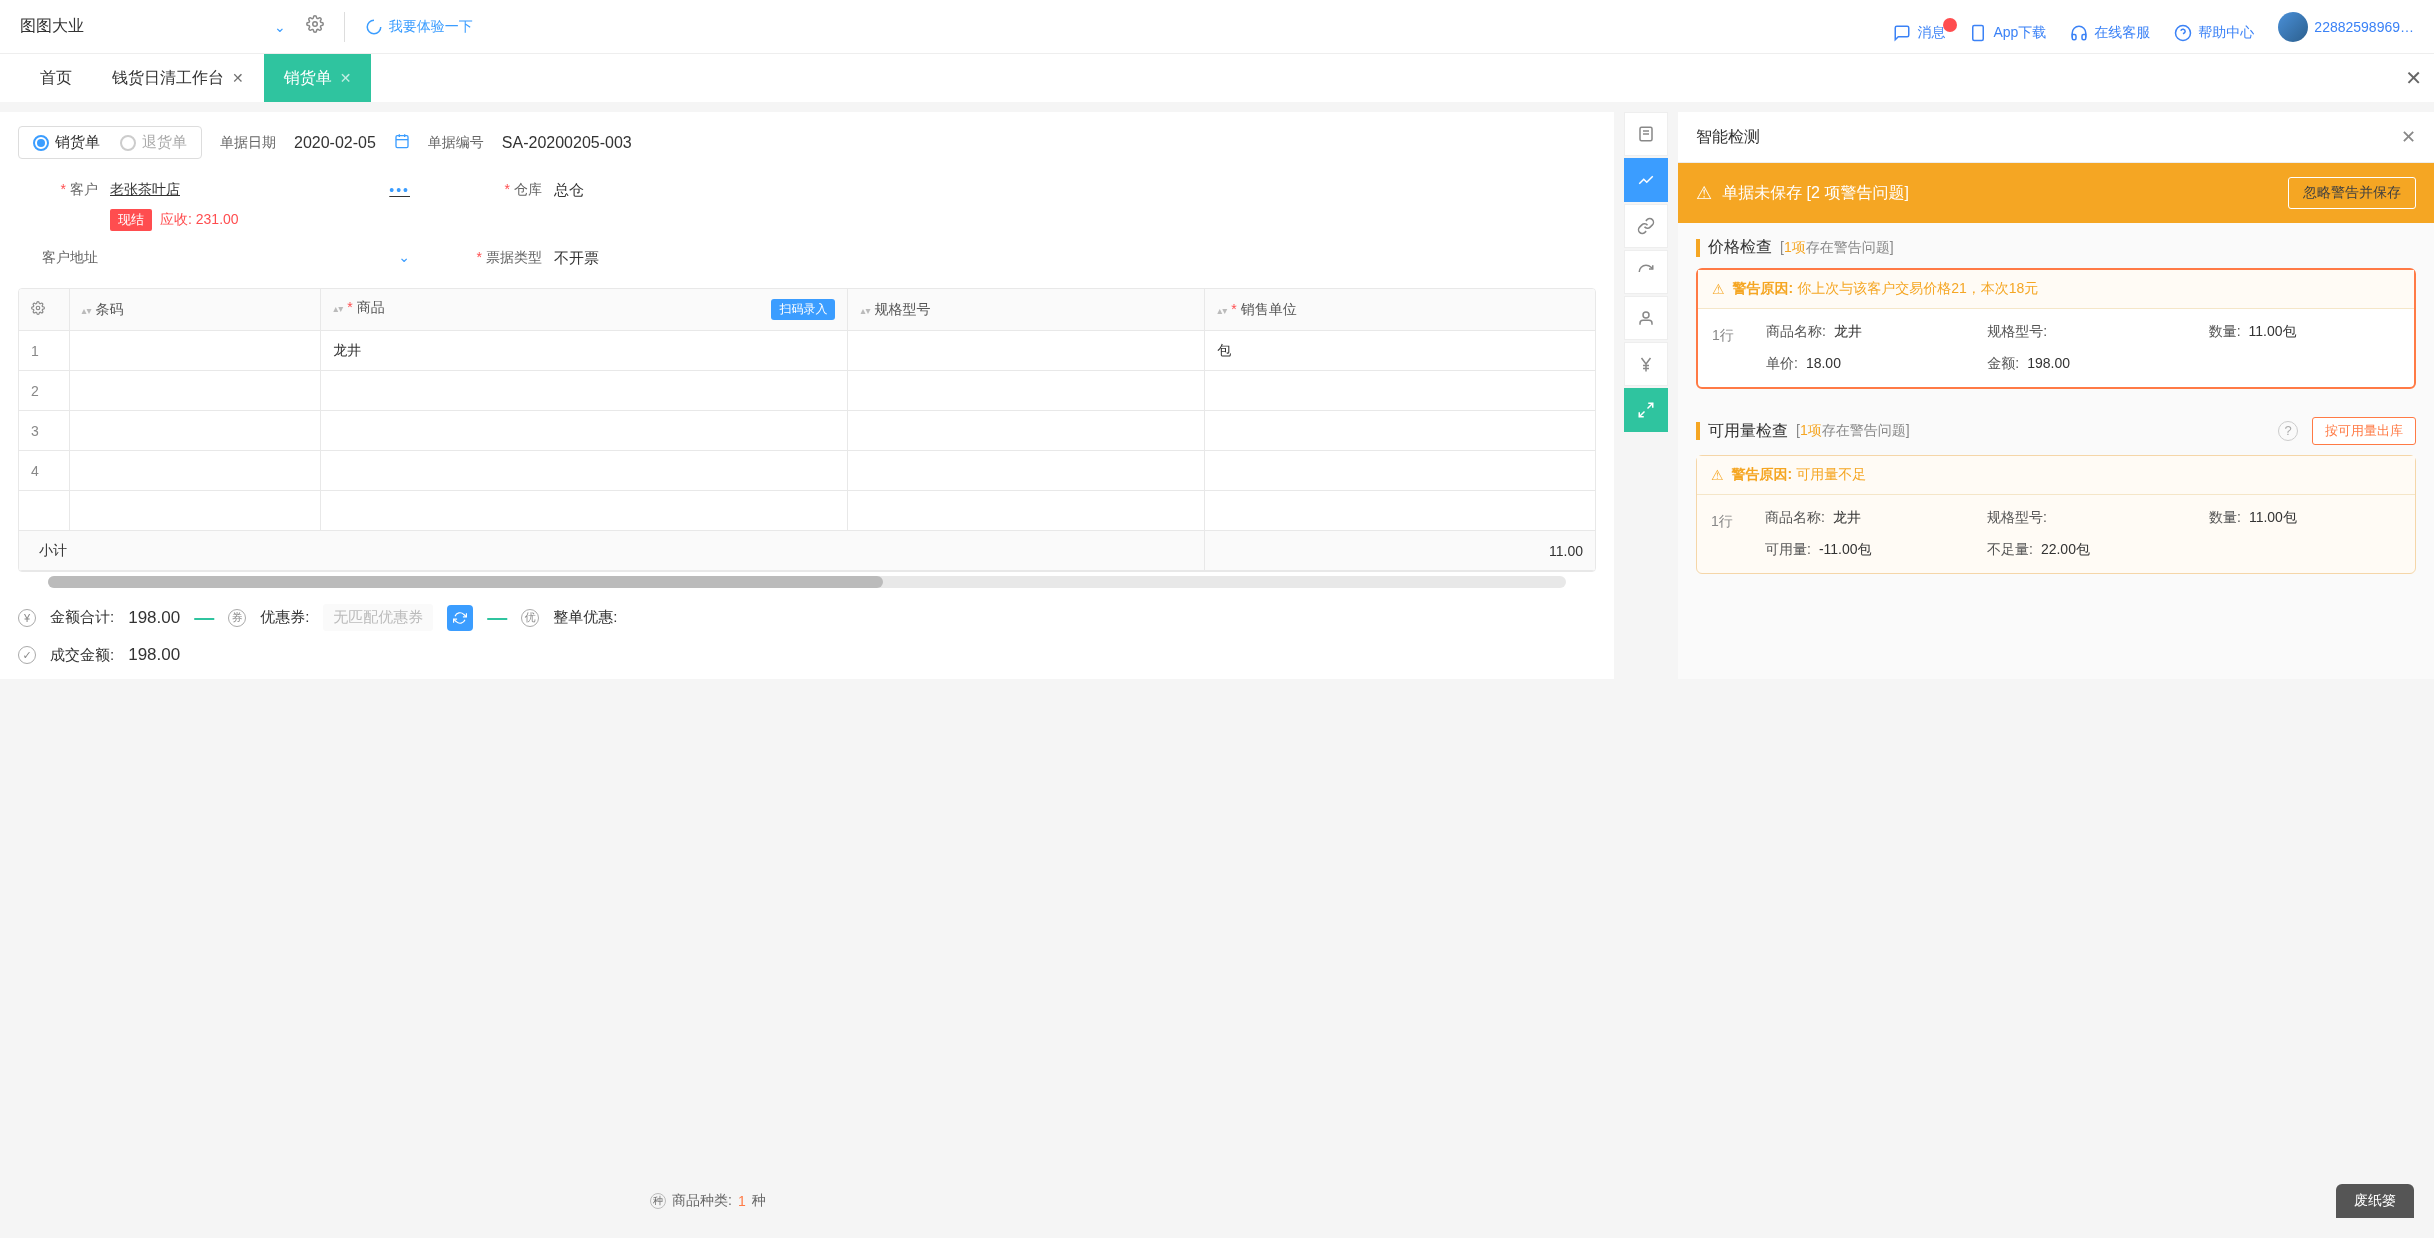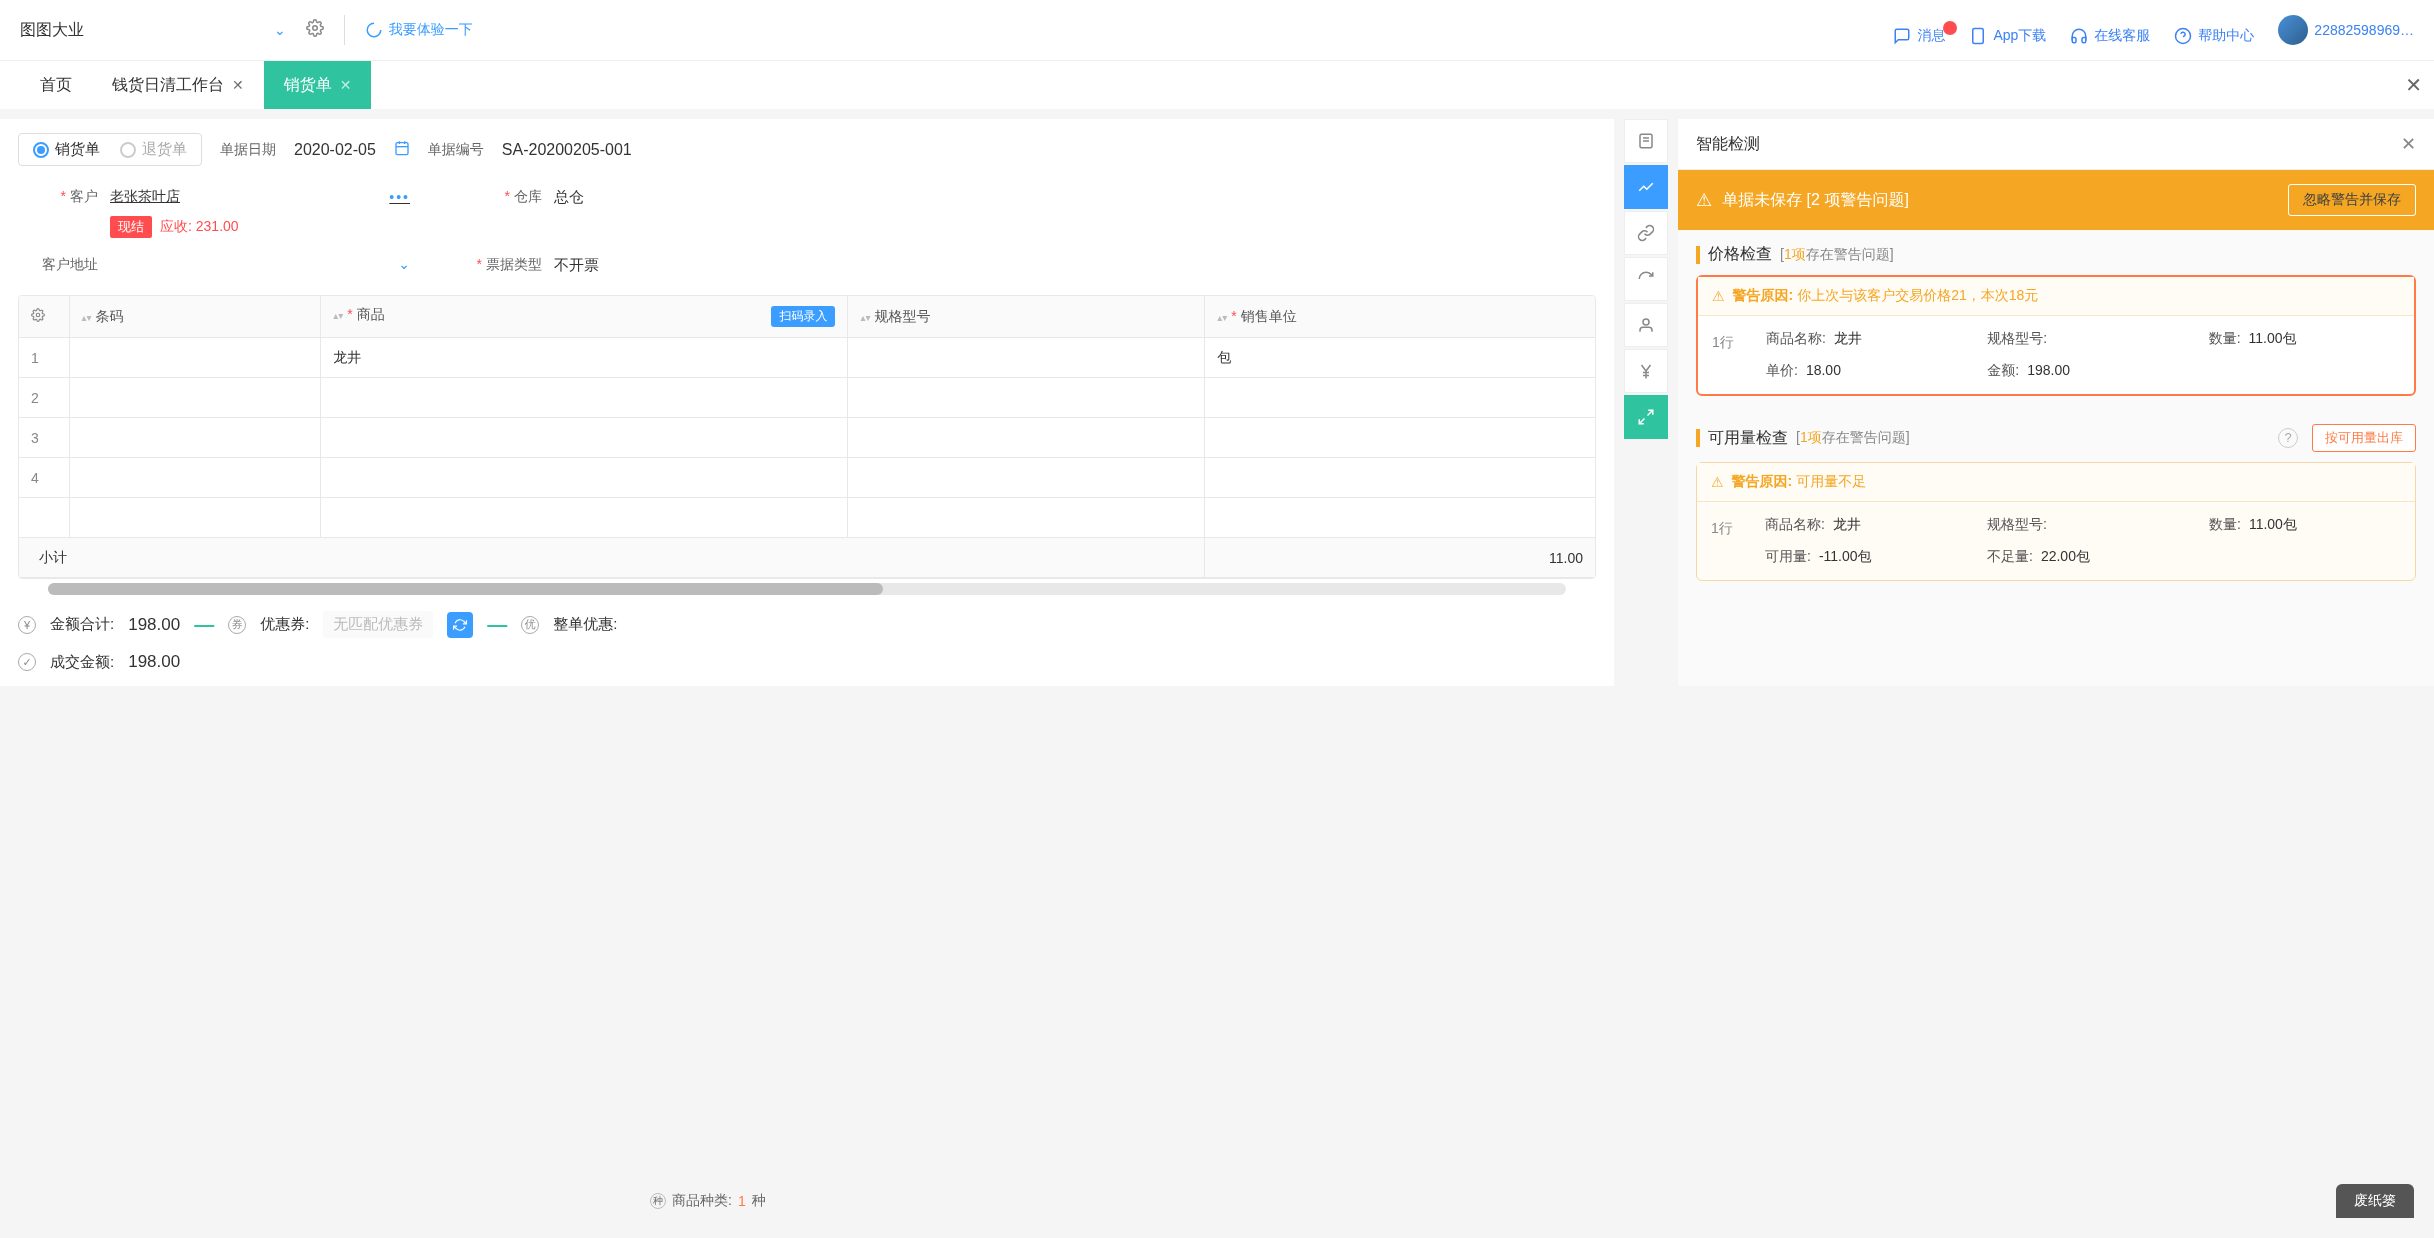--- a/index.html
+++ b/index.html
@@ -1,17 +1,17 @@
 <!DOCTYPE html>
 <html><head>
 <meta charset="utf-8">
 <style>
 * { margin: 0; padding: 0; box-sizing: border-box; font-family: -apple-system, "PingFang SC", "Microsoft YaHei", sans-serif; }
 body { background: #f5f5f5; font-size: 14px; color: #333; }
-.topbar { background: #fff; height: 61px; display: flex; align-items: center; padding: 0 20px; border-bottom: 1px solid #eee; }
+.topbar { background: #fff; height: 54px; display: flex; align-items: center; padding: 0 20px; border-bottom: 1px solid #eee; }
 .company-select { display: flex; align-items: center; gap: 10px; font-size: 16px; color: #333; cursor: pointer; }
 .company-select .chevron { color: #3b9dff; font-size: 14px; margin-left: 180px; }
 .gear-btn { margin-left: 20px; color: #888; cursor: pointer; font-size: 18px; }
 .divider-v { width: 1px; height: 30px; background: #ddd; margin: 0 20px; }
 .try-link { display: flex; align-items: center; gap: 6px; color: #3b9dff; cursor: pointer; }
 .try-link svg { fill: #3b9dff; }
 .topbar-right { margin-left: auto; display: flex; align-items: flex-end; gap: 24px; color: #3b82f6; }
 .topbar-item { display: flex; align-items: center; gap: 6px; cursor: pointer; position: relative; }
 .red-dot { position: absolute; top: -6px; right: -12px; width: 14px; height: 14px; background: #ff4d4f; border-radius: 50%; }
 .avatar { width: 30px; height: 30px; border-radius: 50%; background: linear-gradient(135deg, #4a90d9, #2c5f8d); }
@@ -197,21 +197,21 @@
       <span class="date-value">2020-02-05</span>
       <span class="cal-icon">
         <svg width="16" height="16" viewBox="0 0 24 24" fill="none" stroke="currentColor" stroke-width="2">
             <rect x="3" y="4" width="18" height="18" rx="2"></rect>
             <line x1="16" y1="2" x2="16" y2="6"></line>
             <line x1="8" y1="2" x2="8" y2="6"></line>
             <line x1="3" y1="10" x2="21" y2="10"></line>
           </svg>
       </span>
       <span class="field-label">单据编号</span>
-      <span class="bill-no">SA-20200205-001</span>
+      <span class="bill-no">SA-20200205-003</span>
     </div>
 
     <div class="form-row">
       <div class="form-field">
         <span class="label"><span class="req-star">*</span><span>客户</span></span>
         <div class="customer-box">
           <div class="customer-name">
             <span>老张茶叶店</span>
             <span class="dots-btn">•••</span>
           </div>

